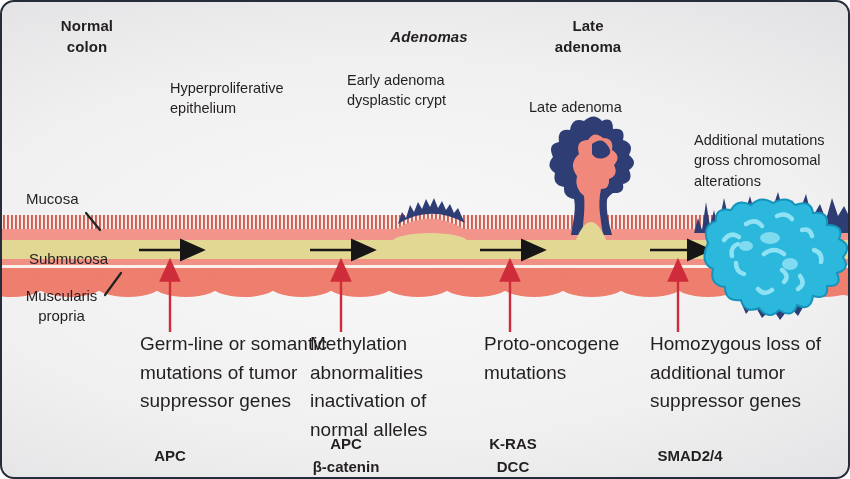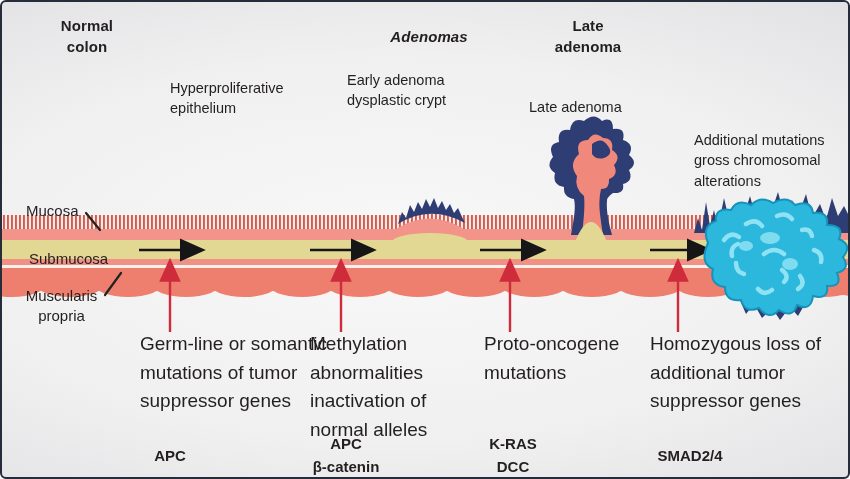--- a/index.html
+++ b/index.html
@@ -1,18 +1,18 @@
 <!DOCTYPE html>
 <html><head>
 <meta charset="utf-8">
 <style>
   html,body { margin:0; padding:0; background:#ffffff; }
   .page {
     position:relative; width:850px; height:479px; box-sizing:border-box;
-    border:2px solid #272c3a; border-radius:6px; overflow:hidden;
+    border:2px solid #272c3a; border-radius:14px; overflow:hidden;
     background: radial-gradient(ellipse 115% 90% at 46% 52%, #f8f8f9 0%, #f0f0f1 45%, #e3e3e5 72%, #d2d2d4 100%);
     font-family:"Liberation Sans", sans-serif; color:#231f20;
   }
   svg.diagram { position:absolute; left:0; top:0; z-index:1; }
   .txt { position:absolute; z-index:2; }
   .stage-title { font-weight:bold; font-size:15px; line-height:1.4; text-align:center; letter-spacing:.1px; }
   .sub { font-size:14.5px; line-height:1.4; }
   .sub.left { text-align:left; }
   .event { font-size:19px; line-height:1.5; }
   .gene { font-weight:bold; font-size:15px; line-height:1.5; text-align:center; white-space:pre-line; }
@@ -130,21 +130,21 @@
 
   <div class="txt stage-title" style="left:55px; top:13px; width:60px;">Normal colon</div>
   <div class="txt stage-title" style="left:382px; top:24px; width:90px;font-style:italic;">Adenomas</div>
   <div class="txt stage-title" style="left:551px; top:13px; width:70px;">Late adenoma</div>
 
   <div class="txt sub" style="left:168px; top:76px; width:160px;">Hyperproliferative epithelium</div>
   <div class="txt sub" style="left:345px; top:68px; width:160px;">Early adenoma dysplastic crypt</div>
   <div class="txt sub" style="left:527px; top:95px; width:140px;">Late adenoma</div>
   <div class="txt sub left" style="left:692px; top:128px; width:170px;">Additional mutations gross chromosomal alterations</div>
 
-  <div class="txt tissue" style="left:24px; top:200px;">Mucosa</div>
+  <div class="txt tissue" style="left:24px; top:188px;">Mucosa</div>
   <div class="txt tissue" style="left:27px; top:239px;margin-top:9px;">Submucosa</div>
   <div class="txt tissue center" style="left:12px; top:284px; width:95px;">Muscularis propria</div>
 
   <div class="txt event" style="left:138px; top:328px; width:190px;">Germ-line or somantic mutations of tumor suppressor genes</div>
   <div class="txt event" style="left:308px; top:328px; width:125px;">Methylation abnormalities inactivation of normal alleles</div>
   <div class="txt event" style="left:482px; top:328px; width:155px;">Proto-oncogene mutations</div>
   <div class="txt event" style="left:648px; top:328px; width:175px;">Homozygous loss of additional tumor suppressor genes</div>
 
   <div class="txt gene" style="left:118px; top:443px; width:100px;">APC</div>
   <div class="txt gene" style="left:294px; top:431px; width:100px;">APC

